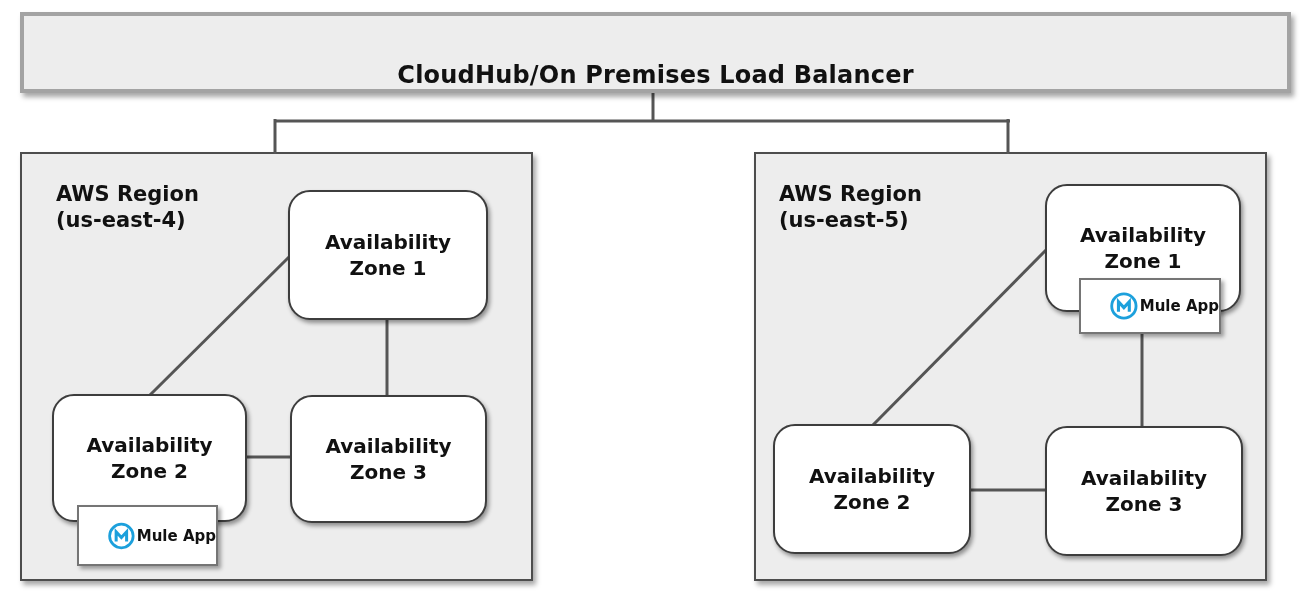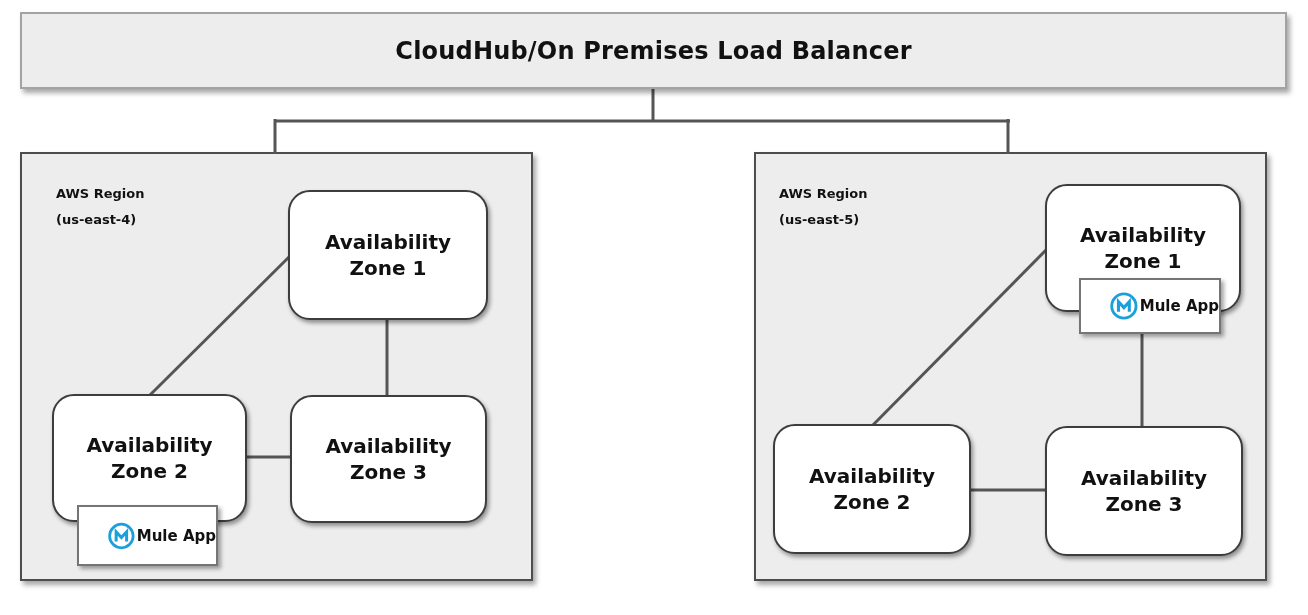--- a/index.html
+++ b/index.html
@@ -9,35 +9,35 @@
     --ink:#111111;
   }
   html,body{margin:0;padding:0;background:#ffffff;}
   .canvas{
     position:relative;width:1308px;height:615px;background:#ffffff;
     font-family:"DejaVu Sans",sans-serif;color:var(--ink);overflow:hidden;
   }
   
   .lb-bar{
     position:absolute;left:20px;top:12px;width:1263px;height:73px;
-    background:var(--region-fill);border:2px solid #a3a3a3;
+    background:var(--region-fill);border:4px solid #a3a3a3;
     box-shadow:3px 4px 5px rgba(0,0,0,.35);
-    display:flex;align-items:center;justify-content:center;z-index:3;
+    display:flex;align-items:flex-end;justify-content:center;z-index:3;
   }
   .lb-bar .title{font-size:24px;font-weight:bold;letter-spacing:.2px;}
   
   .region{
     position:absolute;top:152px;width:509px;height:425px;
     background:var(--region-fill);border:2px solid #4d4d4d;
     box-shadow:3px 4px 5px rgba(0,0,0,.35);z-index:1;
   }
   .region.left{left:20px;}
   .region.right{left:754px;}
   .region-label{
-    position:absolute;z-index:3;font-size:13px;font-weight:bold;line-height:26px;
+    position:absolute;z-index:3;font-size:21px;font-weight:bold;line-height:26px;
   }
   .region-label.left{left:56px;top:181px;}
   .region-label.right{left:779px;top:181px;}
   .region-label span{display:block;}
   
   svg.lines{position:absolute;left:0;top:0;z-index:2;}
   svg.lines line{stroke:var(--line);stroke-width:3;}
   
   .az{
     position:absolute;background:#ffffff;border:2px solid #3d3d3d;border-radius:22px;

